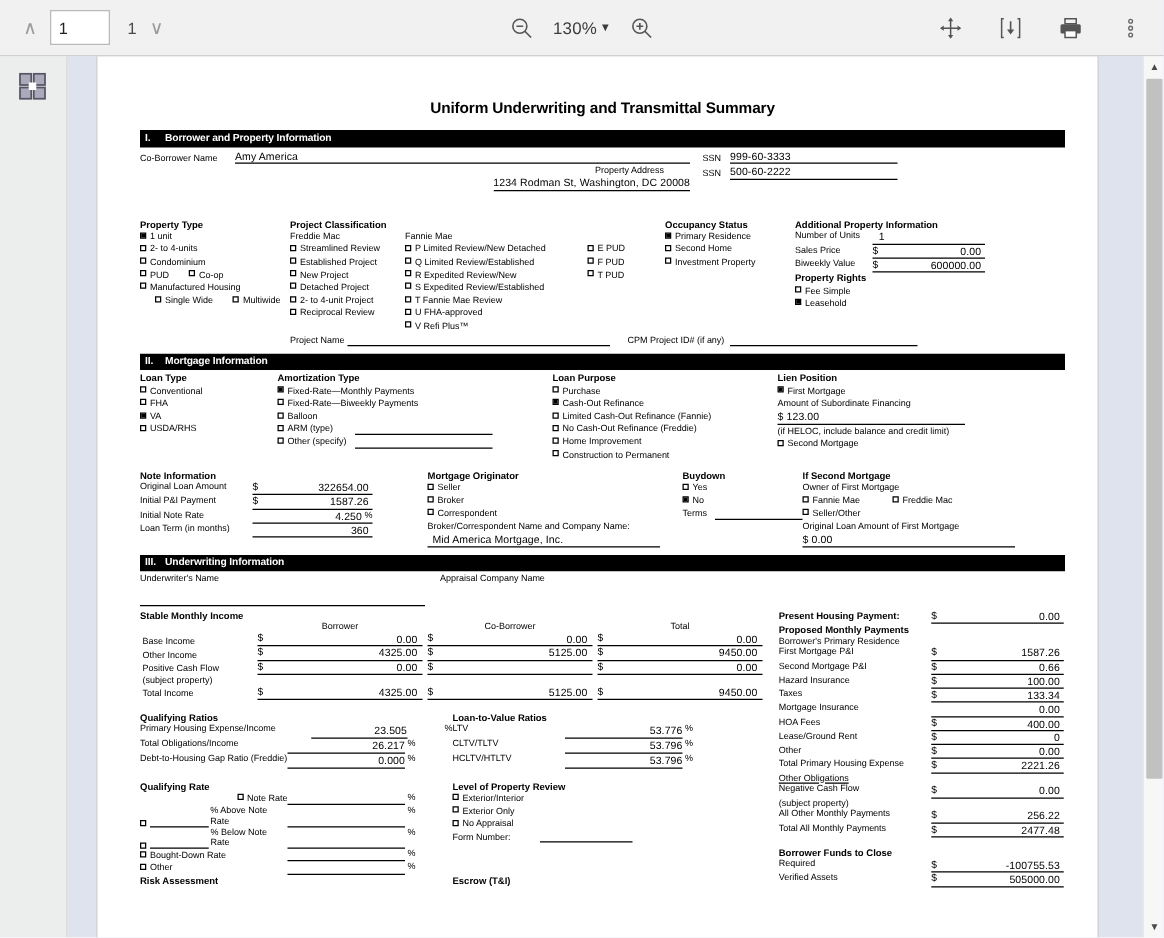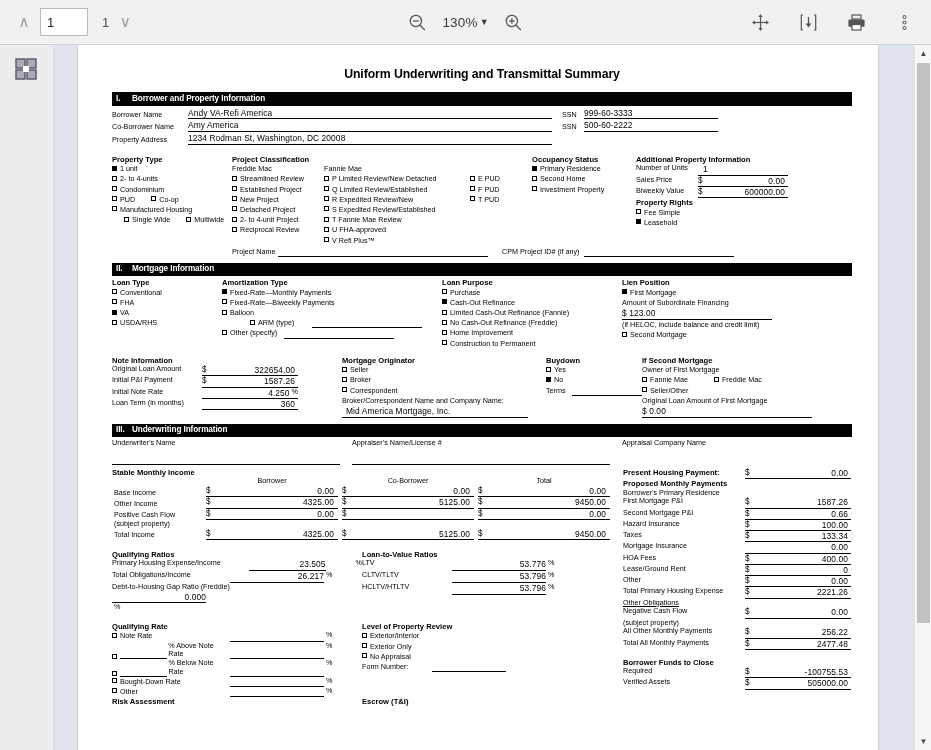--- a/index.html
+++ b/index.html
@@ -55,21 +55,21 @@
   #vscroll .thumb { position:absolute; left:2px; top:18px; width:13px; height:190px;
                     background:#c1c1c1; border-radius:1px; cursor:pointer; }
 
   
   #sheet-wrap { position:absolute; left:54px; top:45px; width:860px; height:705px;
                 overflow:hidden; background:#dfe3ee; }
   #sheet { position:absolute; left:24px; top:0; width:800px; height:1040px;
            background:#fff; box-shadow:0 0 0 1px #cfcfcf; }
 
   
-  .doc { position:absolute; left:34px; top:22px; width:740px;
+  .doc { position:absolute; left:34px; top:34px; width:740px;
          font-family:"Liberation Sans", sans-serif; font-size:7.2px;
          color:#000; line-height:1.22; }
   .doc-title { text-align:center; font-size:12.3px; font-weight:bold; margin-bottom:10px;
                letter-spacing:-.1px; }
 
   .sec-bar { background:#000; color:#fff; font-weight:bold; font-size:8.2px;
              padding:1.5px 4px 2px 4px; letter-spacing:-.1px; }
   .sec-bar .num { display:inline-block; width:16px; }
 
   .rowline { display:flex; align-items:flex-end; }
@@ -189,28 +189,24 @@
 
     <div class="doc-title">Uniform Underwriting and Transmittal Summary</div>
 
     <div class="sec-bar">
       <span class="num">I.</span><span>Borrower and Property Information</span>
     </div>
 
     <div style="display:flex; margin-top:2px;">
       <div style="width:440px;">
         <div class="rowline" style="margin-bottom:1px;">
-          <div class="lbl" style="width:76px;">Borrower Name</div>
-          <div class="ul"><span class="val">Andy VA-Refi America</span></div>
-        </div>
-        <div class="rowline" style="margin-bottom:1px;">
           <div class="lbl" style="width:76px;">Co-Borrower Name</div>
           <div class="ul"><span class="val">Amy America</span></div>
         </div>
-        <div class="rowline" style="margin-bottom:7px;">
+        <div class="rowline" style="margin-bottom:19px;flex-direction:column;">
           <div class="lbl" style="width:76px;">Property Address</div>
           <div class="ul"><span class="val">1234 Rodman St, Washington, DC 20008</span></div>
         </div>
       </div>
       <div style="width:300px; padding-left:10px;">
         <div class="rowline" style="margin-bottom:1px;">
           <div class="lbl" style="width:22px;">SSN</div>
           <div class="ul" style="max-width:150px;"><span class="val">999-60-3333</span></div>
           <div style="flex:1;"></div>
         </div>
@@ -324,21 +320,21 @@
         <div class="ck"><span class="cb"></span><span>FHA</span></div>
         <div class="ck"><span class="cb on"></span><span>VA</span></div>
         <div class="ck"><span class="cb"></span><span>USDA/RHS</span></div>
       </div>
 
       <div style="width:220px;">
         <div class="bold">Amortization Type</div>
         <div class="ck"><span class="cb on"></span><span>Fixed-Rate—Monthly Payments</span></div>
         <div class="ck"><span class="cb"></span><span>Fixed-Rate—Biweekly Payments</span></div>
         <div class="ck"><span class="cb"></span><span>Balloon</span></div>
-        <div style="display:flex; align-items:flex-start;margin-left:28px;">
+        <div style="display:flex; align-items:flex-start;">
           <div class="ck" style="width:62px;"><span class="cb"></span><span>ARM (type)</span></div>
           <div class="ul" style="max-width:110px;"><span class="val"></span></div>
         </div>
         <div style="display:flex; align-items:flex-end;">
           <div class="ck" style="width:62px;"><span class="cb"></span><span>Other (specify)</span></div>
           <div class="ul" style="max-width:110px;"><span class="val"></span></div>
         </div>
       </div>
 
       <div style="width:180px;">
@@ -426,24 +422,20 @@
     </div>
 
     <div class="sec-bar" style="margin-top:6px;">
       <span class="num">III.</span><span>Underwriting Information</span>
     </div>
 
     <div style="display:flex; margin-top:2px;">
       <div style="width:240px;">
         <div class="lbl">Underwriter's Name</div>
         <div class="uline" style="width:228px; height:17px;"><span class="val"></span></div>
-      </div>
-      <div style="width:270px;">
-        <div class="lbl">Appraiser's Name/License #</div>
-        <div class="uline" style="width:258px; height:17px;"><span class="val"></span></div>
       </div>
       <div style="width:230px;">
         <div class="lbl">Appraisal Company Name</div>
         <div style="height:17px;"><span class="val"></span></div>
       </div>
     </div>
 
     <div style="display:flex; margin-top:3px;">
 
       <div style="width:505px;">
@@ -555,21 +547,21 @@
             <div style="display:flex;gap:28px;">
                     <div class="lbl" style="width:118px;">Primary Housing Expense/Income</div>
                     <div class="uline" style="width:94px; text-align:right;"><span class="val">23.505</span></div>
                     <span class="lbl" style="padding-left:2px;">%</span>
                   </div>
             <div style="display:flex;">
                     <div class="lbl" style="width:118px;">Total Obligations/Income</div>
                     <div class="uline" style="width:94px; text-align:right;"><span class="val">26.217</span></div>
                     <span class="lbl" style="padding-left:2px;">%</span>
                   </div>
-            <div style="display:flex;flex-direction:column;">
+            <div style="display:flex;">
                     <div class="lbl" style="width:118px;">Debt-to-Housing Gap Ratio (Freddie)</div>
                     <div class="uline" style="width:94px; text-align:right;"><span class="val">0.000</span></div>
                     <span class="lbl" style="padding-left:2px;">%</span>
                   </div>
           </div>
           <div style="width:250px;">
             <div class="bold">Loan-to-Value Ratios</div>
             <div style="display:flex;">
                     <div class="lbl" style="width:90px;">LTV</div>
                     <div class="uline" style="width:94px; text-align:right;"><span class="val">53.776</span></div>
@@ -584,21 +576,21 @@
                     <div class="lbl" style="width:90px;">HCLTV/HTLTV</div>
                     <div class="uline" style="width:94px; text-align:right;"><span class="val">53.796</span></div>
                     <span class="lbl" style="padding-left:2px;">%</span>
                   </div>
           </div>
         </div>
 
         <div style="display:flex; margin-top:10px;">
           <div style="width:250px;">
             <div class="bold">Qualifying Rate</div>
-            <div style="display:flex;">
+            <div style="display:flex;text-align:right;">
               <div class="ck" style="width:118px;"><span class="cb"></span><span>Note Rate</span></div>
               <div class="uline" style="width:94px; text-align:right;"><span class="val"></span></div>
                     <span class="lbl" style="padding-left:2px;">%</span>
             </div>
             <div style="display:flex;">
               <div style="width:118px; display:flex; align-items:flex-end;">
                 <span class="cb"></span>
                 <span class="uline" style="width:48px; height:9px;"></span>
                 <span style="font-size:7.2px; padding-left:1px;">% Above Note Rate</span>
               </div>

